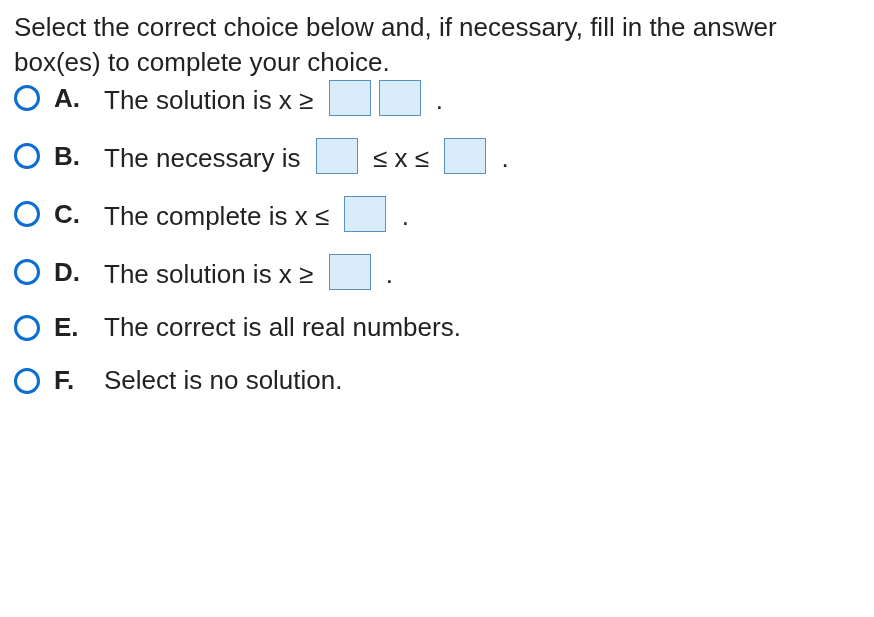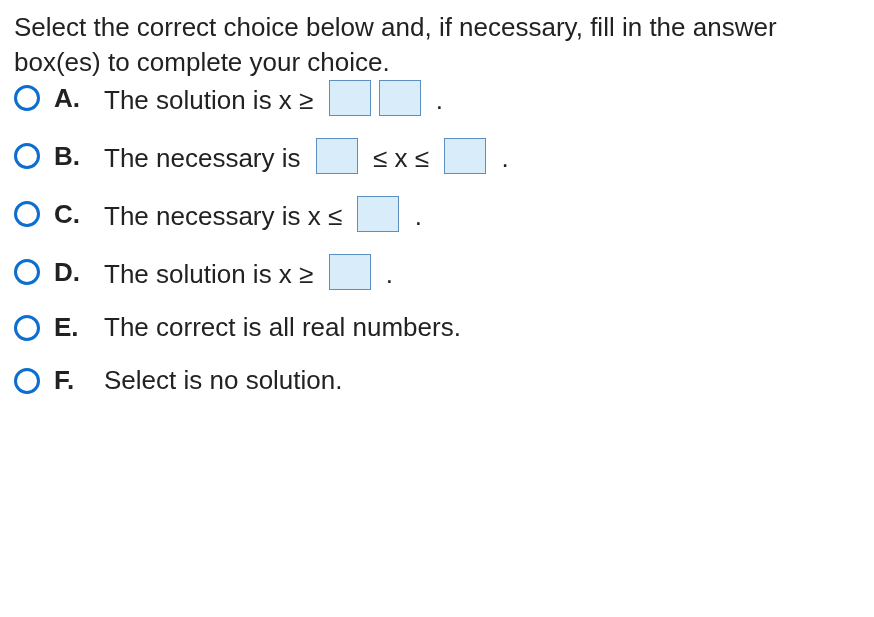--- a/index.html
+++ b/index.html
@@ -81,21 +81,21 @@
       <span class="txt"> ≤ x ≤ </span>
       <span class="ansbox"></span>
       <span class="txt"> .</span>
     </span>
   </div>
 
   <div class="choice-row">
     <span class="radio"></span>
     <span class="letter">C.</span>
     <span class="content">
-      <span class="txt">The necessary is x ≤ </span>
+      <span class="txt">The complete is x ≤ </span>
       <span class="ansbox"></span>
       <span class="txt"> .</span>
     </span>
   </div>
 
   <div class="choice-row">
     <span class="radio"></span>
     <span class="letter">D.</span>
     <span class="content">
       <span class="txt">The solution is x ≥ </span>

